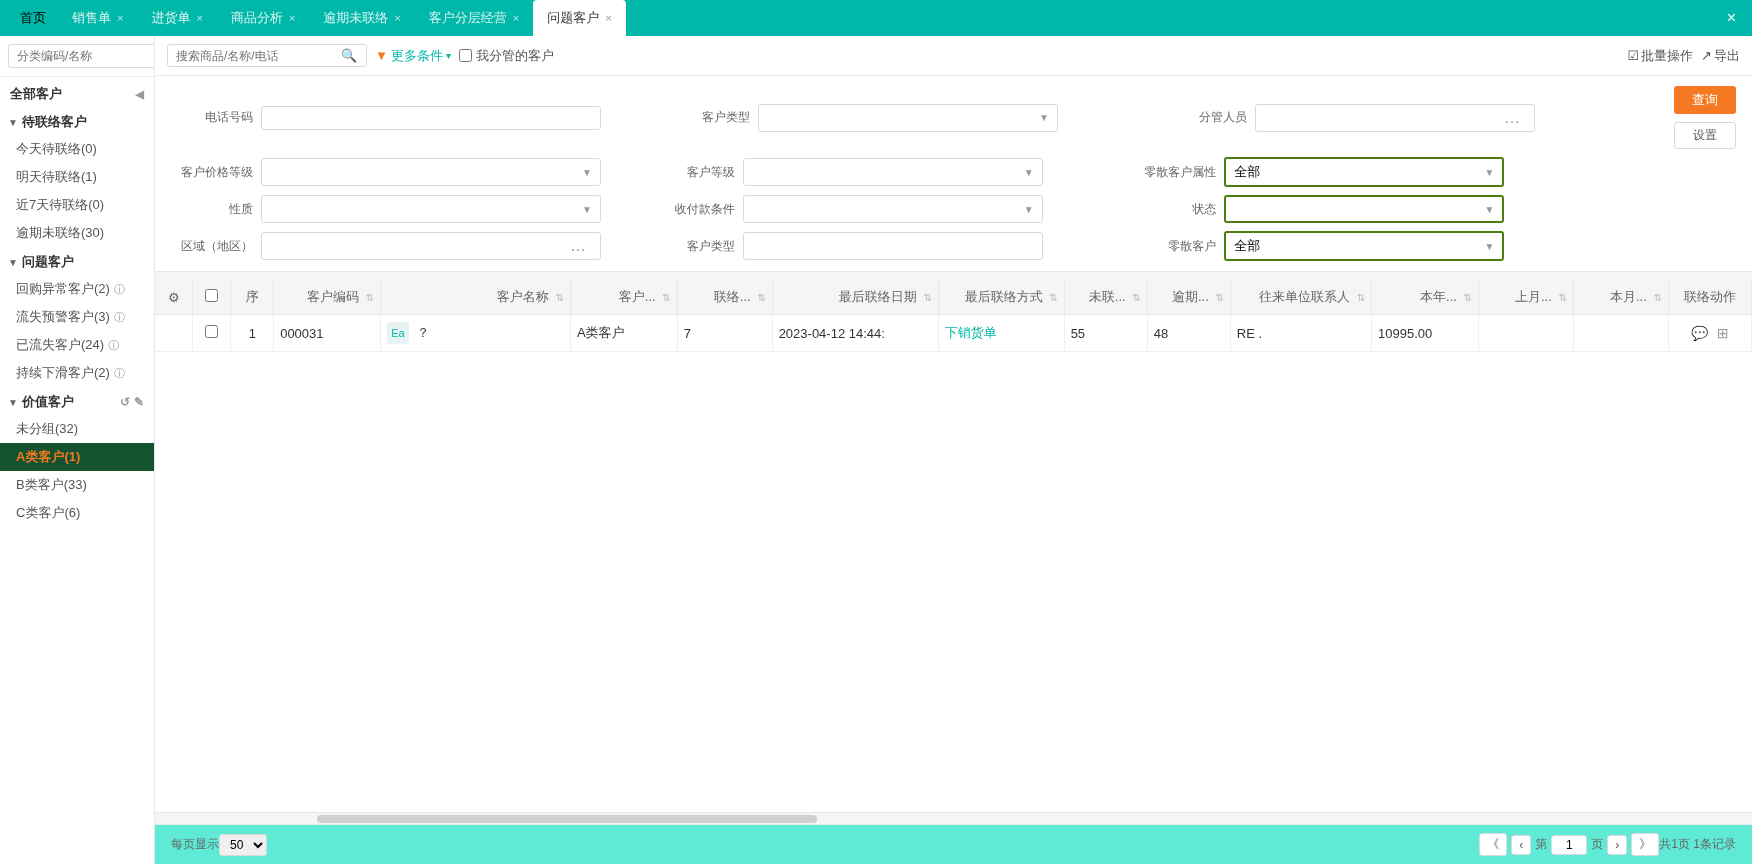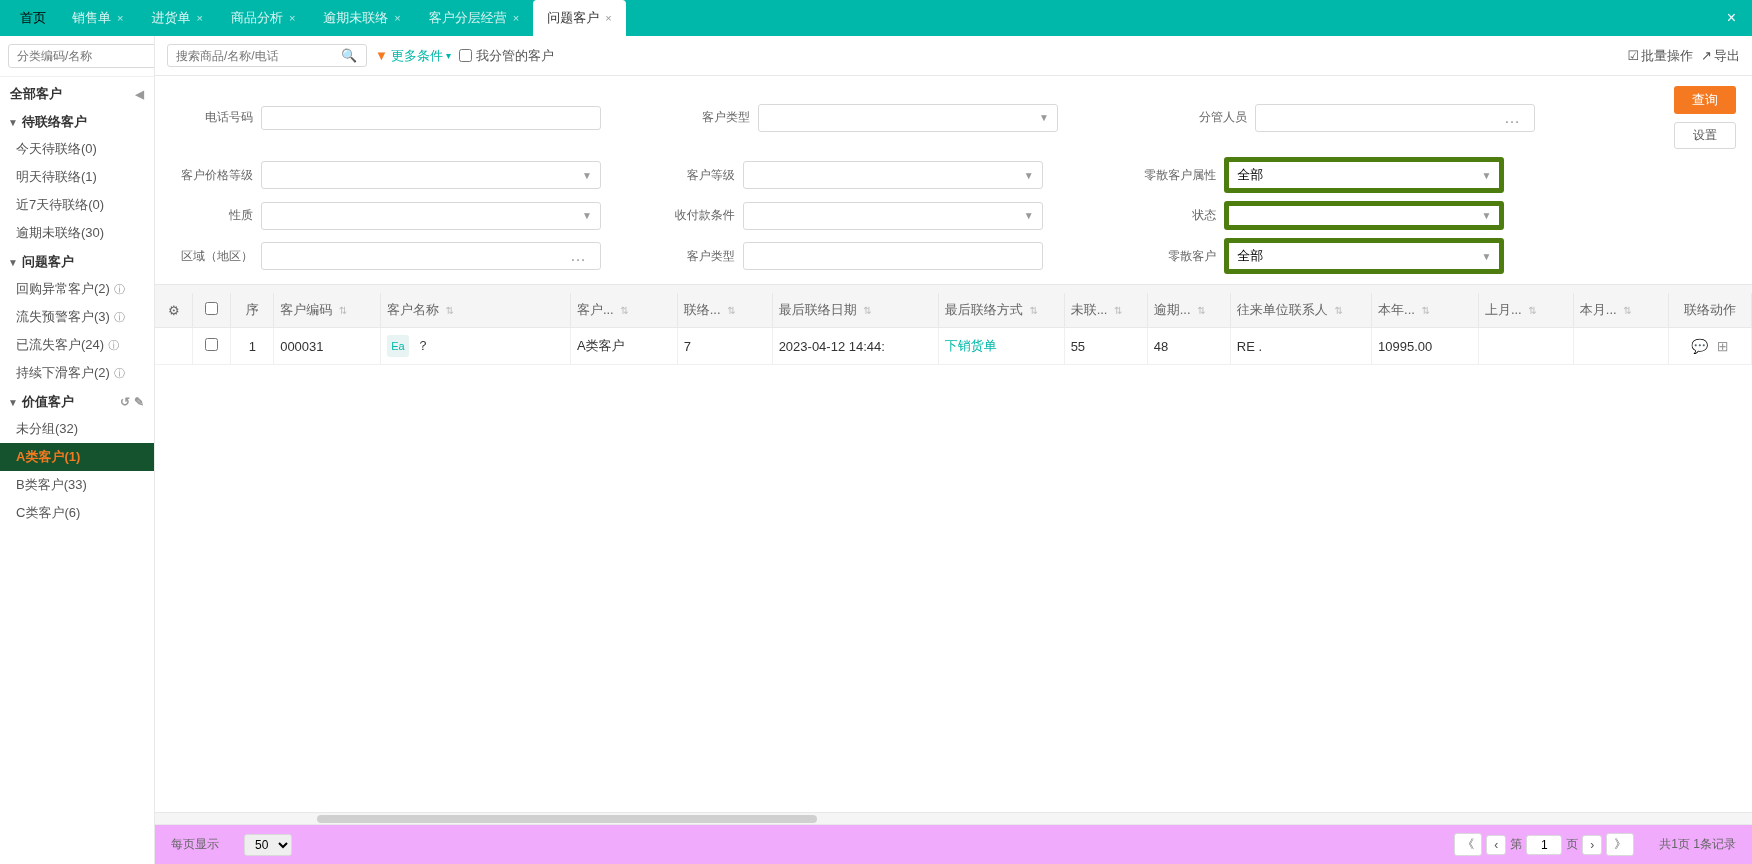--- a/index.html
+++ b/index.html
@@ -164,21 +164,21 @@
       padding: 4px 8px;
       font-size: 12px;
       outline: none;
       display: flex; align-items: center; justify-content: space-between;
       cursor: pointer; background: white;
       min-height: 28px;
     }
     .filter-select .caret { color: #999; font-size: 10px; }
     .filter-select-wide {
       display: flex; align-items: center;
-      border: 5px solid #4d7c0f;
+      border: 2px solid #4d7c0f;
       border-radius: 3px;
       padding: 4px 8px;
       font-size: 12px;
       min-height: 28px;
       cursor: pointer; background: white;
       justify-content: space-between;
     }
     .filter-select-wide .caret { color: #999; font-size: 10px; }
     .filter-dots { color: #999; margin: 0 6px; cursor: pointer; font-size: 16px; }
 
@@ -193,21 +193,21 @@
       width: 100%;
       border-collapse: collapse;
       font-size: 12px;
     }
     thead tr {
       background: #f5f5f5;
       border-bottom: 1px solid #e8e8e8;
     }
     thead th {
       padding: 8px 6px;
-      text-align: left;
+      text-align: right;
       color: #666;
       font-weight: normal;
       border-right: 1px solid #e8e8e8;
       white-space: nowrap;
       position: relative;
     }
     thead th .col-sort { color: #bbb; margin-left: 3px; font-size: 10px; }
     tbody tr { border-bottom: 1px solid #f0f0f0; }
     tbody td {
       padding: 7px 6px;
@@ -236,24 +236,24 @@
 
     .name-avatar {
       display: inline-flex; align-items: center; justify-content: center;
       width: 22px; height: 22px; border-radius: 3px;
       background: #e8f4f3; color: #00b8a9; font-size: 11px; margin-right: 4px;
     }
 
     
     .pagination-bar {
       display: flex; align-items: center;
-      background: #f0abfc;
+      background: #5eead4;
       border-top: 1px solid #e8e8e8;
       padding: 8px 16px;
-      gap: 25px;
+      gap: 0;
     }
     .pagination-bar .page-size-label { color: #666; font-size: 12px; }
     .pagination-bar .page-size-select {
       border: 1px solid #d9d9d9; border-radius: 3px;
       padding: 2px 6px; font-size: 12px; cursor: pointer;
     }
     .pagination-bar .spacer { flex: 1; }
     .pagination-bar .page-nav {
       display: flex; align-items: center; gap: 4px;
     }

